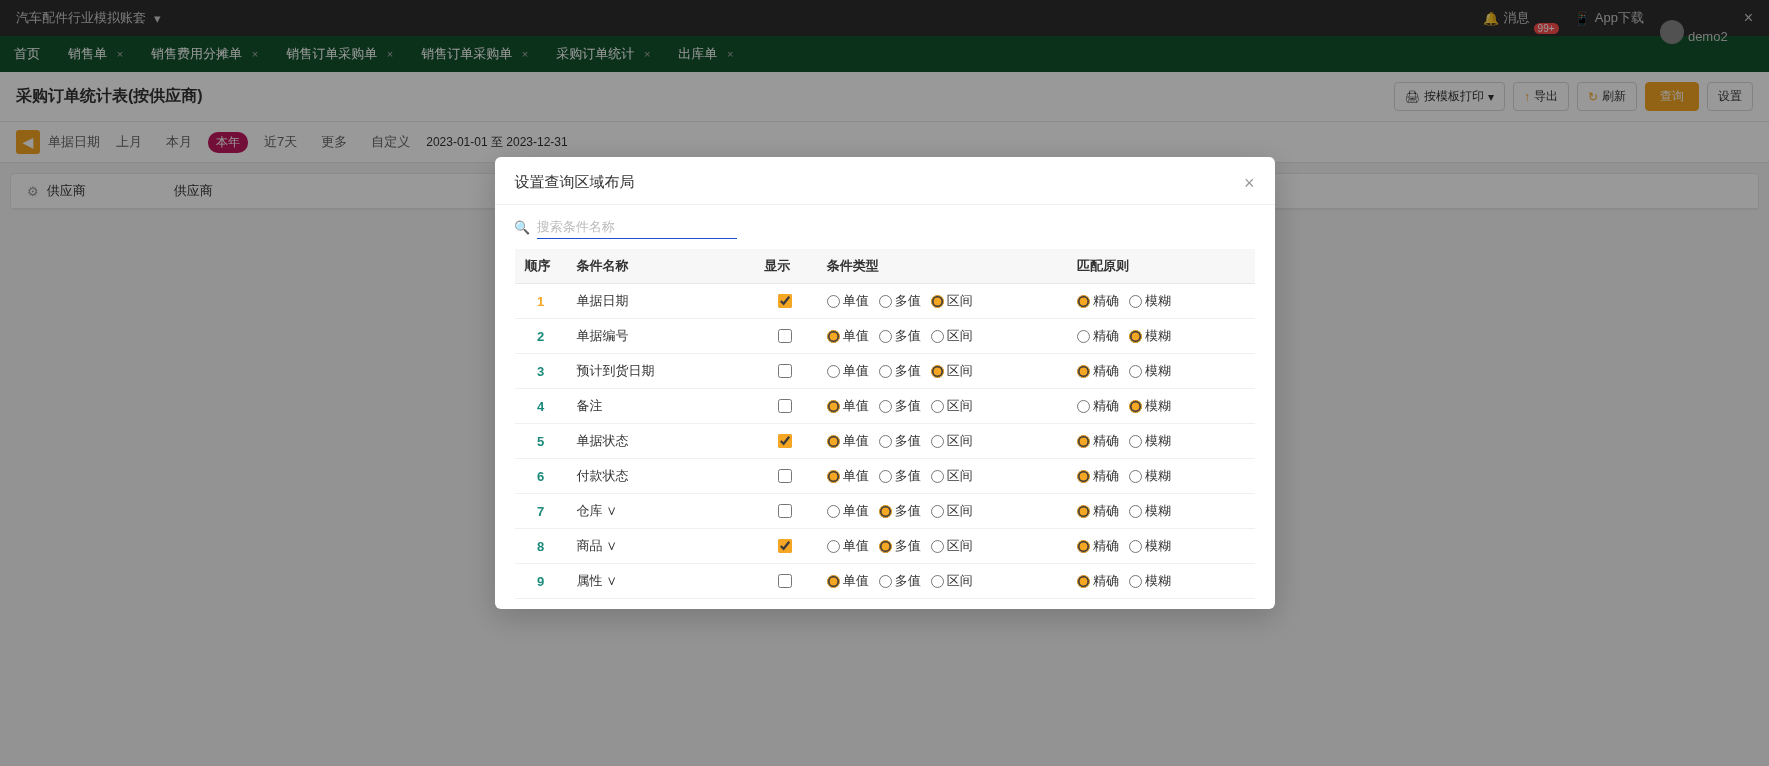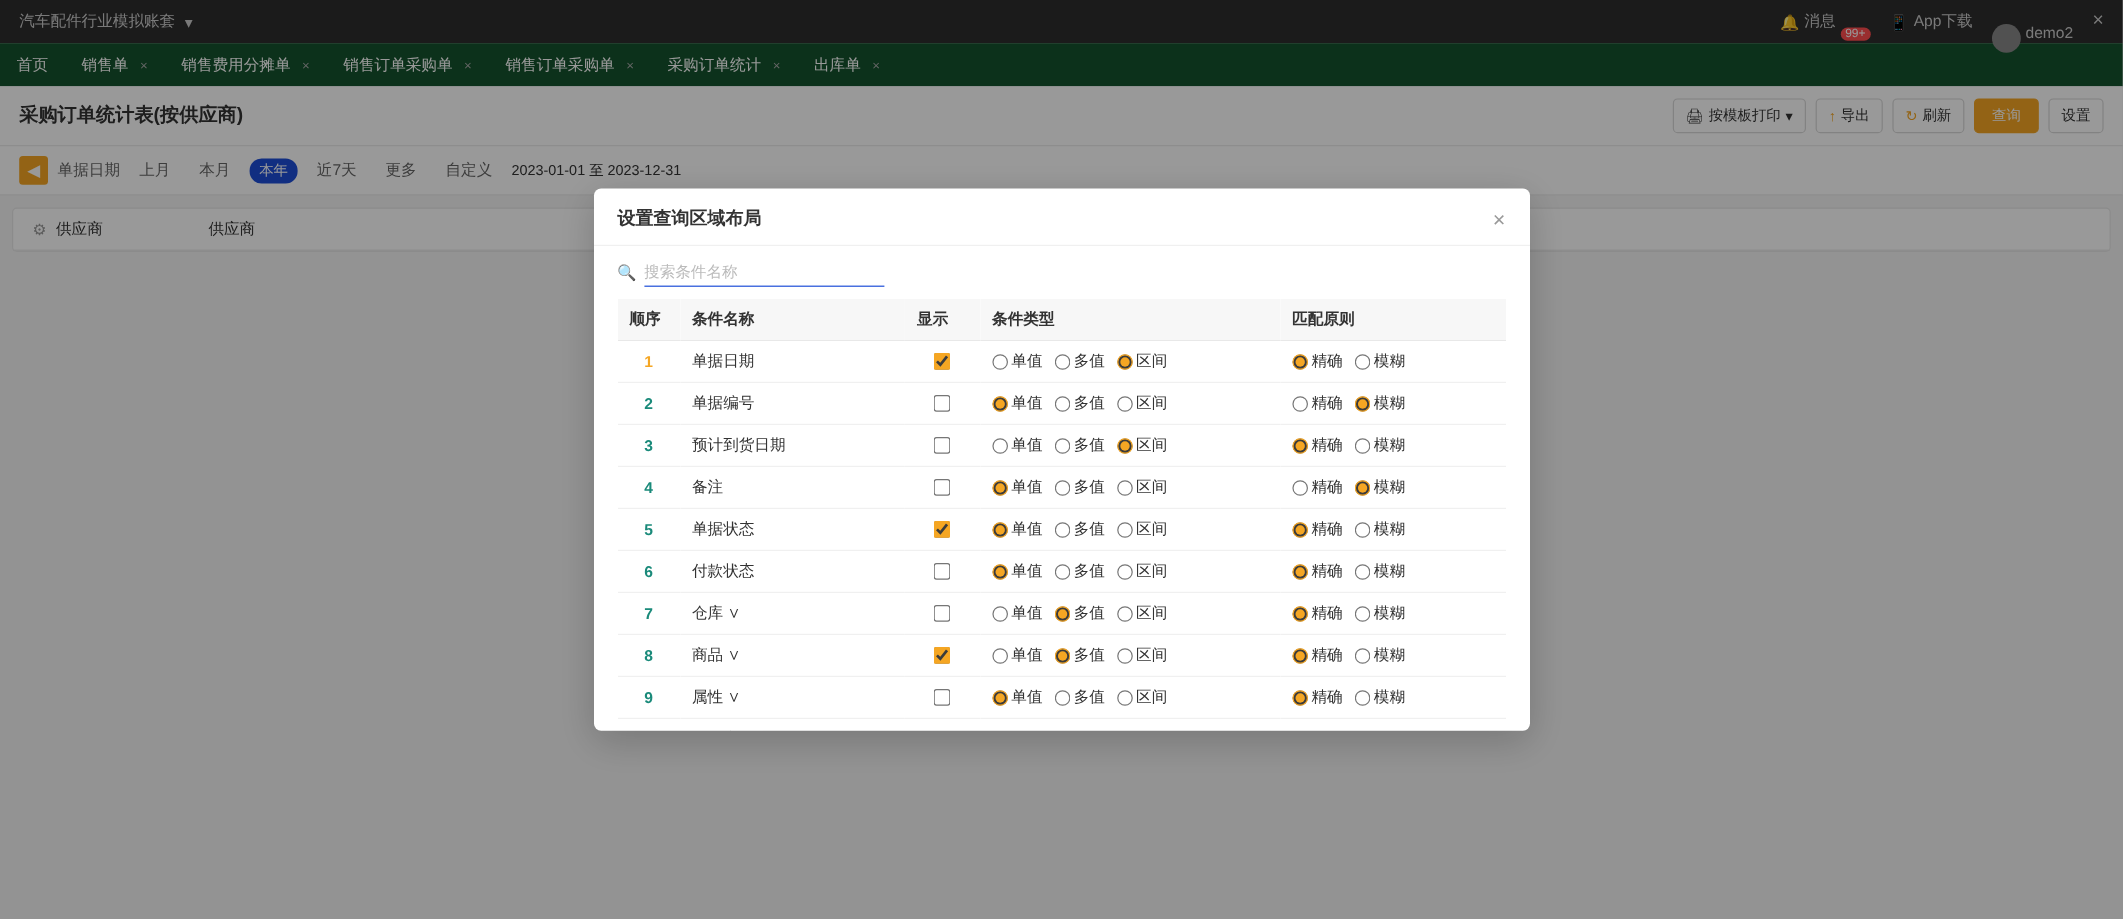--- a/index.html
+++ b/index.html
@@ -66,21 +66,21 @@
     .filter-bar {
       background: #fff;
       padding: 8px 16px;
       display: flex;
       align-items: center;
       gap: 8px;
       border-bottom: 1px solid #e8e8e8;
     }
     .filter-toggle { background: #f5a623; color: #fff; border: none; width: 24px; height: 24px; border-radius: 3px; cursor: pointer; font-size: 14px; }
     .filter-label { color: #666; font-size: 13px; }
-    .date-chip { background: #1d4ed8; color: #fff; padding: 2px 8px; border-radius: 10px; font-size: 12px; cursor: pointer; }
+    .date-chip { background: #be185d; color: #fff; padding: 2px 8px; border-radius: 10px; font-size: 12px; cursor: pointer; }
     .date-chip-plain { padding: 2px 8px; color: #666; font-size: 13px; cursor: pointer; }
     .date-range { color: #333; font-size: 12px; }
 
     
     .table-area { background: #fff; margin: 10px; border: 1px solid #e8e8e8; border-radius: 4px; }
     .table-header { padding: 8px 16px; display: flex; align-items: center; gap: 8px; border-bottom: 1px solid #e8e8e8; }
 
     
     .overlay {
       position: fixed;
@@ -102,21 +102,21 @@
       flex-direction: column;
       box-shadow: 0 8px 32px rgba(0,0,0,0.2);
     }
     .dialog-header {
       display: flex;
       align-items: center;
       justify-content: space-between;
       padding: 16px 20px 12px;
       border-bottom: 1px solid #f0f0f0;
     }
-    .dialog-title { font-size: 15px; font-weight: bold; color: #333; }
+    .dialog-title { font-size: 15px; font-weight: normal; color: #333; }
     .dialog-close { cursor: pointer; color: #999; font-size: 18px; line-height: 1; }
 
     
     .dialog-tabs {
       display: flex;
       padding: 0 20px;
       border-bottom: 1px solid #e8e8e8;
     }
     .dialog-tab {
       padding: 10px 16px;
@@ -263,21 +263,21 @@
   <div class="top-bar-right">
     <span style="display:flex;align-items:center;gap:4px;cursor:pointer;">
       <span>🔔</span>
       <span>消息</span>
       <span class="notification-badge">99+</span>
     </span>
     <span style="display:flex;align-items:center;gap:4px;cursor:pointer;">
       <span>📱</span>
       <span>App下载</span>
     </span>
-    <span style="display:flex;align-items:flex-start;gap:4px;cursor:pointer;margin-top:28px;">
+    <span style="display:flex;align-items:flex-end;gap:4px;cursor:pointer;margin-top:28px;">
       <span style="width:24px;height:24px;border-radius:50%;background:#888;display:inline-block;"></span>
       <span>demo2</span>
     </span>
     <span style="cursor:pointer;color:#ccc;font-size:16px;">×</span>
   </div>
 </div>
 
 <div class="tab-bar">
   <div class="tab-item">首页</div>
   <div class="tab-item">销售单 <span class="close-icon">×</span></div>

